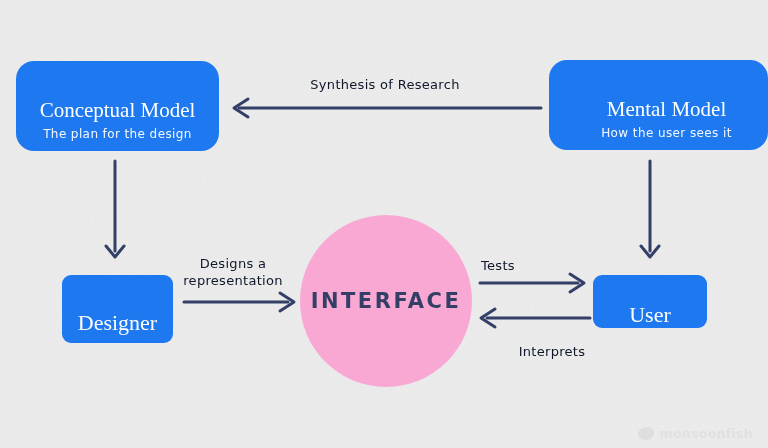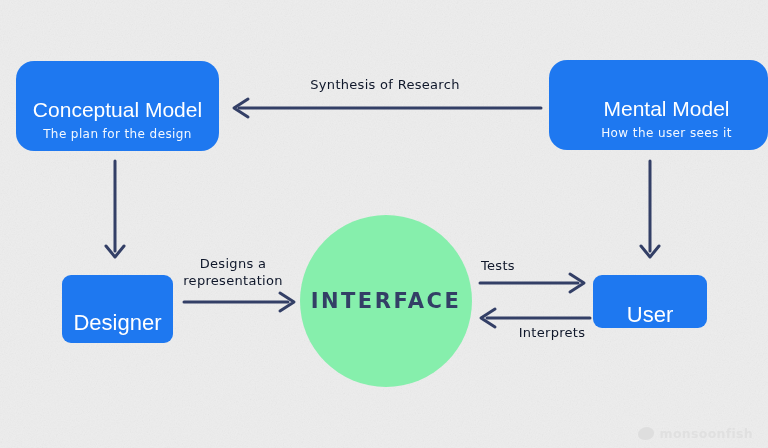--- a/index.html
+++ b/index.html
@@ -30,21 +30,21 @@
   }
   .node-large {
     width: 203px;
     height: 90px;
     border-radius: 18px;
   }
   .node-small {
     border-radius: 9px;
   }
   .node-title {
-    font-family: Liberation Sans, sans-serif;
+    font-family: Liberation Serif, serif;
     font-size: 21px;
     font-weight: 500;
     line-height: 1.15;
     margin-top: 27px;
   }
   .node-small .node-title { font-size: 22px; }
   .node-subtitle {
     font-size: 12px;
     letter-spacing: 0.4px;
     margin-top: 4px;
@@ -54,21 +54,21 @@
   #conceptual-model { left: 16px;  top: 61px; }
   #mental-model     { left: 549px; top: 60px; padding-left: 16px; }
   #designer         { left: 62px;  top: 275px; width: 111px; height: 68px; }
   #user             { left: 593px; top: 275px; width: 114px; height: 53px; }
   #interface-circle {
     position: absolute;
     z-index: 2;
     left: 300px; top: 215px;
     width: 172px; height: 172px;
     border-radius: 50%;
-    background: #86efac;
+    background: #f9a8d4;
     display: flex;
     align-items: center;
     justify-content: center;
   }
   .interface-title {
     color: #333f66;
     font-size: 21px;
     font-weight: 600;
     letter-spacing: 2.5px;
   }
@@ -83,21 +83,21 @@
     z-index: 3;
     color: #0f172a;
     font-size: 13px;
     font-weight: 500;
     letter-spacing: 0.3px;
     white-space: nowrap;
   }
   #synthesis-label  { left: 385px; top: 77px;  transform: translateX(-50%); }
   #designs-label    { left: 233px; top: 255px; transform: translateX(-50%); text-align: center; line-height: 17px; }
   #tests-label      { left: 481px; top: 258px; text-align: center; }
-  #interprets-label { left: 552px; top: 325px; transform: translateX(-50%); }
+  #interprets-label { left: 552px; top: 344px; transform: translateX(-50%); }
   .watermark {
     position: absolute;
     z-index: 3;
     right: 15px;
     bottom: 7px;
     display: flex;
     align-items: center;
     gap: 6px;
   }
   .watermark-icon {

